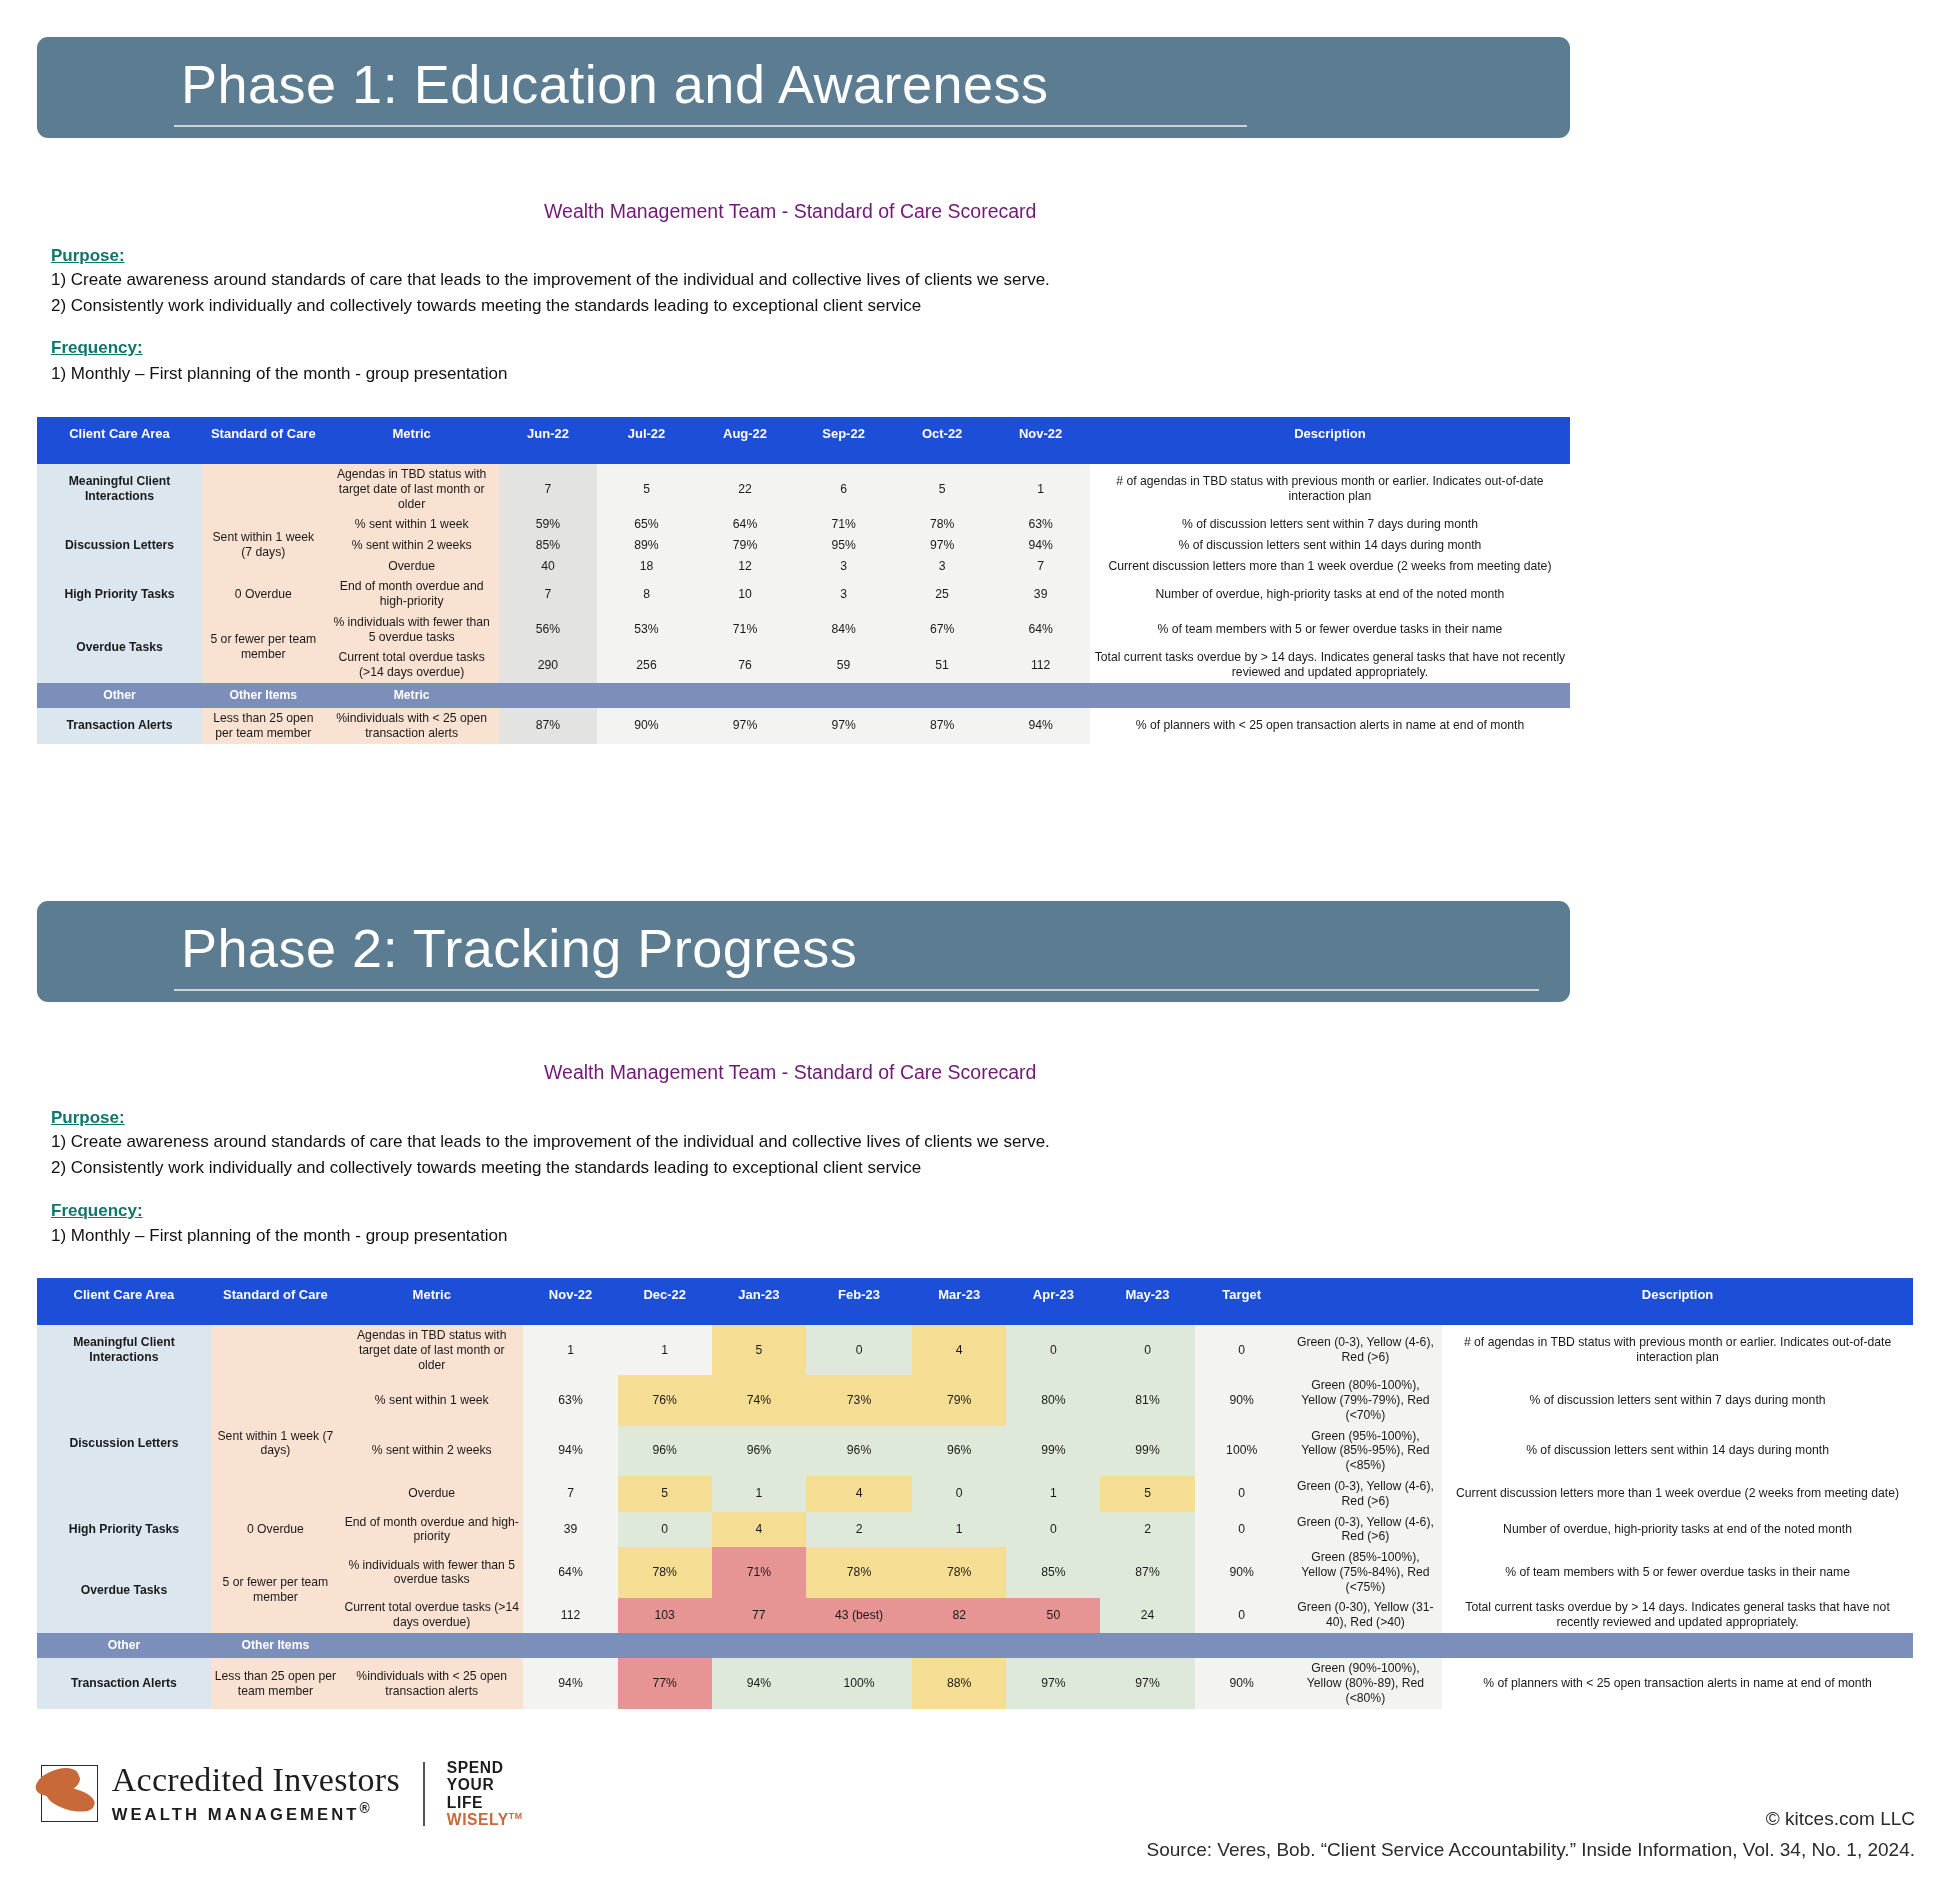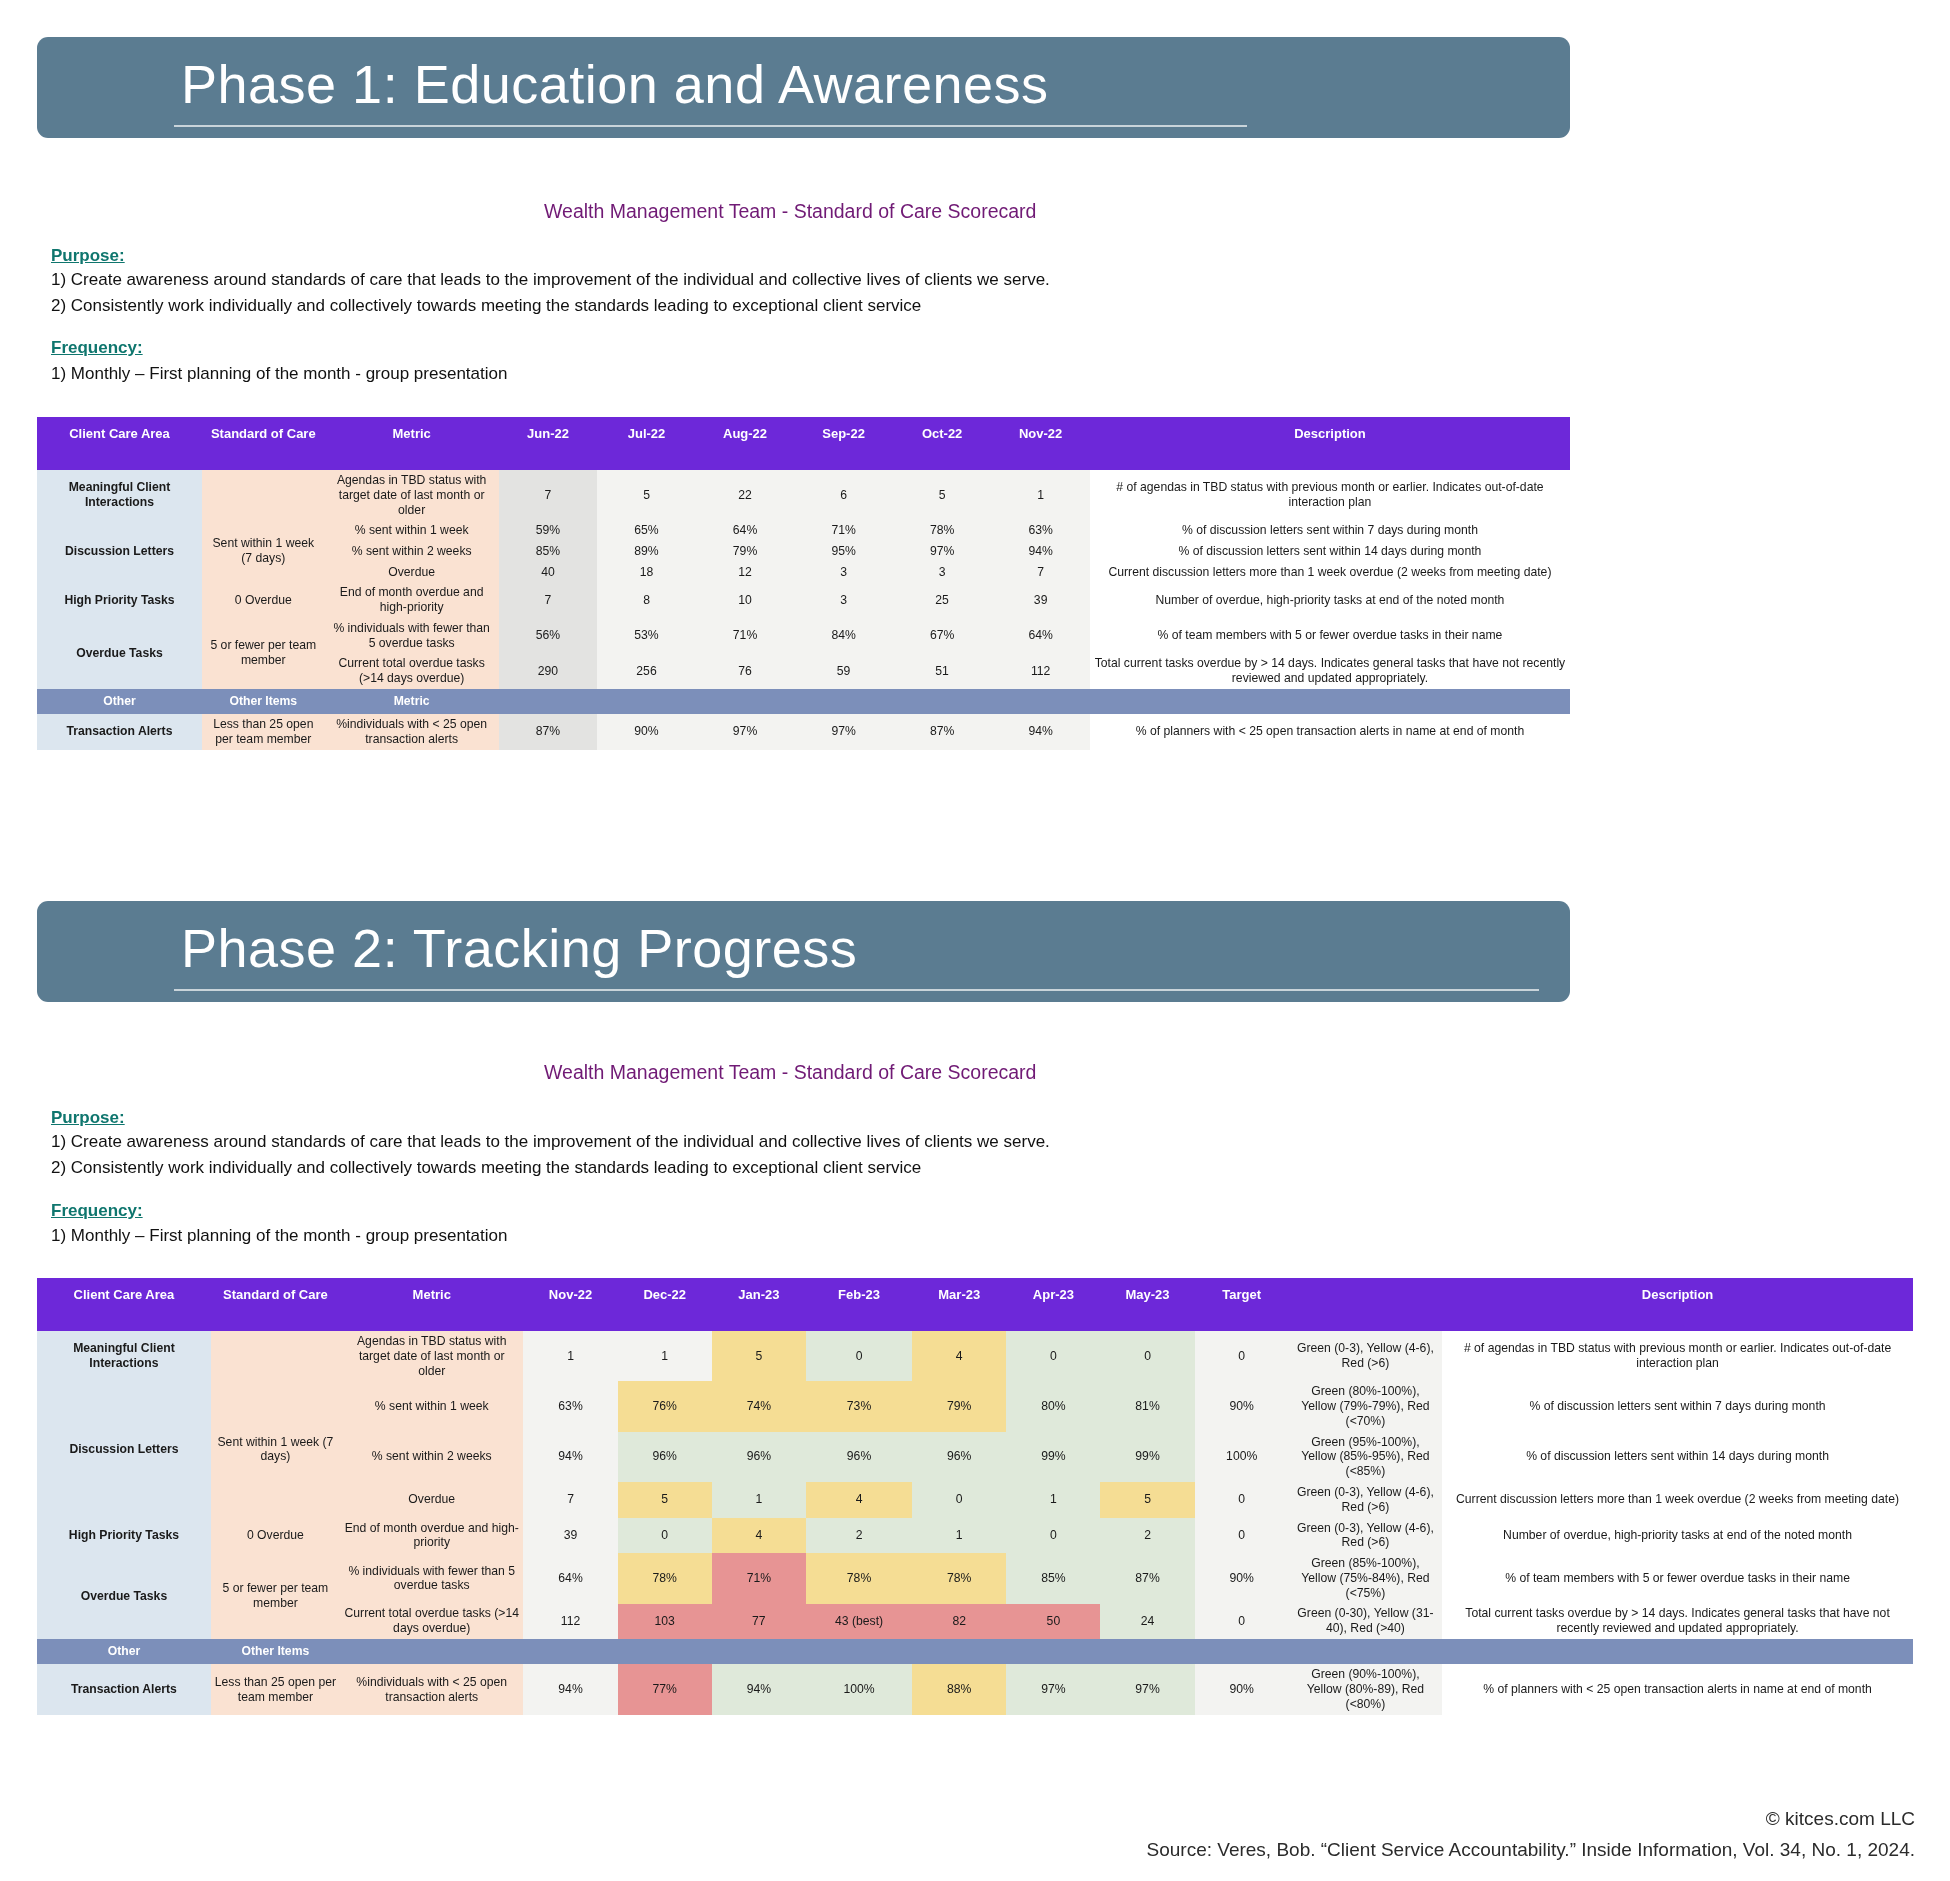--- a/index.html
+++ b/index.html
@@ -70,27 +70,27 @@
     padding:2.9px 3.9px;
     font-size:12.2px;
     text-align:center;
     vertical-align:middle;
     line-height:1.22;
     border:none;
     color:#1a1a1a;
     overflow:hidden;
   }
   table.sc thead th{
-    background:#6d28d9;
+    background:#1d4ed8;
     color:#ffffff;
     font-weight:bold;
     font-size:13px;
     height:25px;
     padding-top:4.9px;
-    padding-bottom:23px;
+    padding-bottom:17px;
   }
   .c-area{
     background:#dce6ef;
     font-weight:bold;
     font-size:12.7px;
   }
   .c-std{background:#fae2d2;font-size:12.7px;}
   .c-metric{background:#fae2d2;font-size:12.7px;}
   .c-val{background:#f3f3f1;}
   .c-val-first{background:#e3e3e1;}
@@ -444,18 +444,32 @@
           <td class="c-val y">88%</td>
           <td class="c-val g">97%</td>
           <td class="c-val g">97%</td>
           <td class="c-target">90%</td>
           <td class="c-crit">Green (90%-100%), Yellow (80%-89), Red (&lt;80%)</td>
           <td class="c-desc">% of planners with &lt; 25 open transaction alerts in name at end of month</td>
         </tr>
       </tbody>
   </table>
 
+  <div class="logo-wrap">
+    <div class="logo-mark"></div>
+    <div class="logo-txt">
+      <div class="l1">Accredited Investors</div>
+      <div class="l2"><span>WEALTH MANAGEMENT</span><sup>®</sup></div>
+    </div>
+    <div class="logo-div"></div>
+    <div class="tag">
+      <div>SPEND</div>
+      <div>YOUR</div>
+      <div>LIFE</div>
+      <div class="wise"><span>WISELY</span><sup>TM</sup></div>
+    </div>
+  </div>
 
   <div class="foot-r" style="top:1808px;">© kitces.com LLC</div>
   <div class="foot-r" style="top:1839px;">Source: Veres, Bob. “Client Service Accountability.” Inside Information, Vol. 34, No. 1, 2024.</div>
 
 </div>
 
 
 </body></html>

